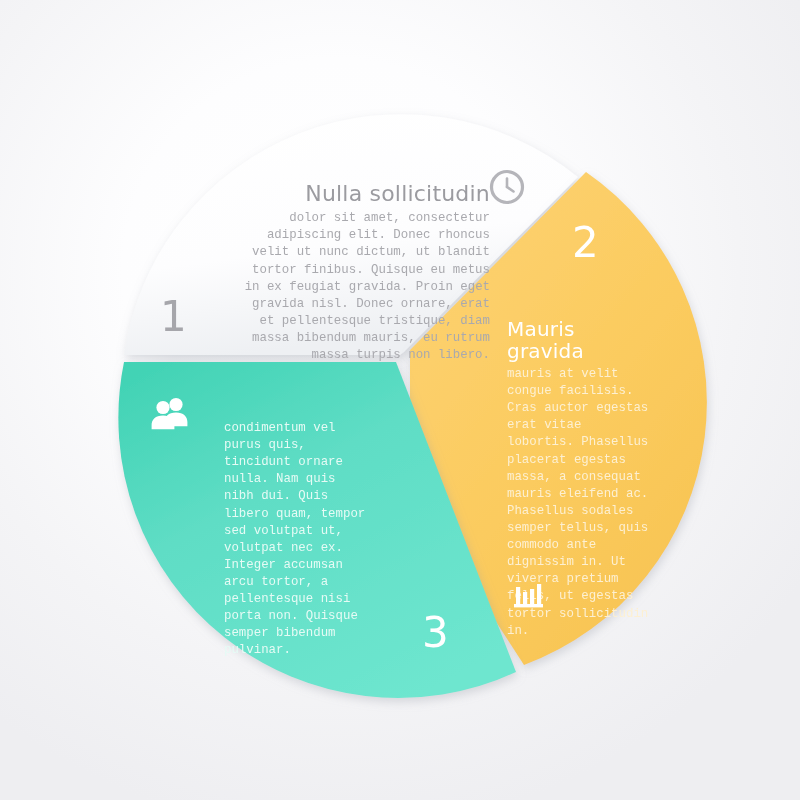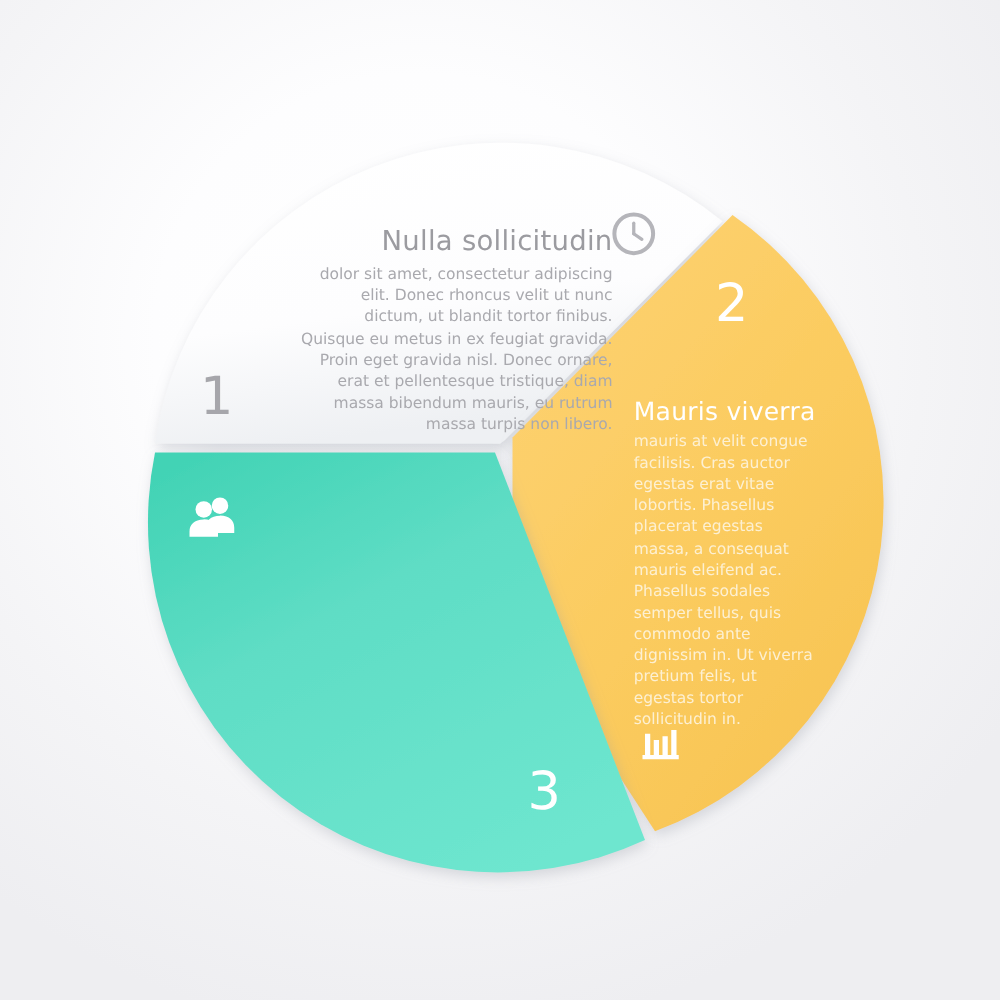--- a/index.html
+++ b/index.html
@@ -37,20 +37,21 @@
   .seg-title {
     font-weight: 400;
     letter-spacing: 0.2px;
     margin: 0 0 4px 0;
     line-height: 1.1;
   }
 
   .seg-body {
     margin: 0;
     line-height: 1.38;
+    font-family: Liberation Mono, monospace;
   }
 
   
   #seg1-content {
     left: 238px;
     top: 182px;
     width: 252px;
     text-align: right;
   }
   #seg1-content .seg-title {
@@ -180,33 +181,34 @@
     <p class="seg-body">dolor sit amet, consectetur adipiscing elit. Donec rhoncus velit ut nunc dictum, ut blandit tortor finibus. Quisque eu metus in ex feugiat gravida. Proin eget gravida nisl. Donec ornare, erat et pellentesque tristique, diam massa bibendum mauris, eu rutrum massa turpis non libero.</p>
   </div>
   <div class="seg-number" id="seg1-number">1</div>
   <svg class="seg-icon" id="seg1-icon" width="40" height="40" viewBox="0 0 40 40">
     <circle cx="20" cy="20" r="15.5" fill="none" stroke="#b5b5ba" stroke-width="3.2"></circle>
     <path d="M 20 20 L 20 11.5" stroke="#b5b5ba" stroke-width="2.6" stroke-linecap="round" fill="none"></path>
     <path d="M 20 20 L 26.5 24.5" stroke="#b5b5ba" stroke-width="2.6" stroke-linecap="round" fill="none"></path>
   </svg>
 
   <div class="seg-content" id="seg2-content">
-    <h2 class="seg-title">Mauris viverra</h2>
+    <h2 class="seg-title">Mauris gravida</h2>
     <p class="seg-body">mauris at velit congue facilisis. Cras auctor egestas erat vitae lobortis. Phasellus placerat egestas massa, a consequat mauris eleifend ac. Phasellus sodales semper tellus, quis commodo ante dignissim in. Ut viverra pretium felis, ut egestas tortor sollicitudin in.</p>
   </div>
   <div class="seg-number" id="seg2-number">2</div>
   <svg class="seg-icon" id="seg2-icon" width="38" height="38" viewBox="0 0 38 38">
     <rect x="6" y="9" width="4.2" height="17" fill="#ffffff"></rect>
     <rect x="13" y="14" width="4.2" height="12" fill="#ffffff"></rect>
     <rect x="20" y="11" width="4.2" height="15" fill="#ffffff"></rect>
     <rect x="27" y="6" width="4.2" height="20" fill="#ffffff"></rect>
     <rect x="4" y="26" width="29" height="3.4" fill="#ffffff"></rect>
   </svg>
 
   <div class="seg-content" id="seg3-content">
+    <p class="seg-body">condimentum vel purus quis, tincidunt ornare nulla. Nam quis nibh dui. Quis libero quam, tempor sed volutpat ut, volutpat nec ex. Integer accumsan arcu tortor, a pellentesque nisi porta non. Quisque semper bibendum pulvinar.</p>
   </div>
   <div class="seg-number" id="seg3-number">3</div>
   <svg class="seg-icon" id="seg3-icon" width="42" height="38" viewBox="0 0 42 38">
     <circle cx="27" cy="11.5" r="6.6" fill="#ffffff"></circle>
     <path d="M 27 19.5 c -7.6 0 -11.4 4.2 -11.4 9.6 l 0 4.2 l 22.8 0 l 0 -4.2 c 0 -5.4 -3.8 -9.6 -11.4 -9.6 z" fill="#ffffff"></path>
     <circle cx="14" cy="14.5" r="6.6" fill="#ffffff"></circle>
     <path d="M 14 22.5 c -7.6 0 -11.4 4.2 -11.4 9.6 l 0 4.2 l 22.8 0 l 0 -4.2 c 0 -5.4 -3.8 -9.6 -11.4 -9.6 z" fill="#ffffff"></path>
   </svg>
 
 </div>

